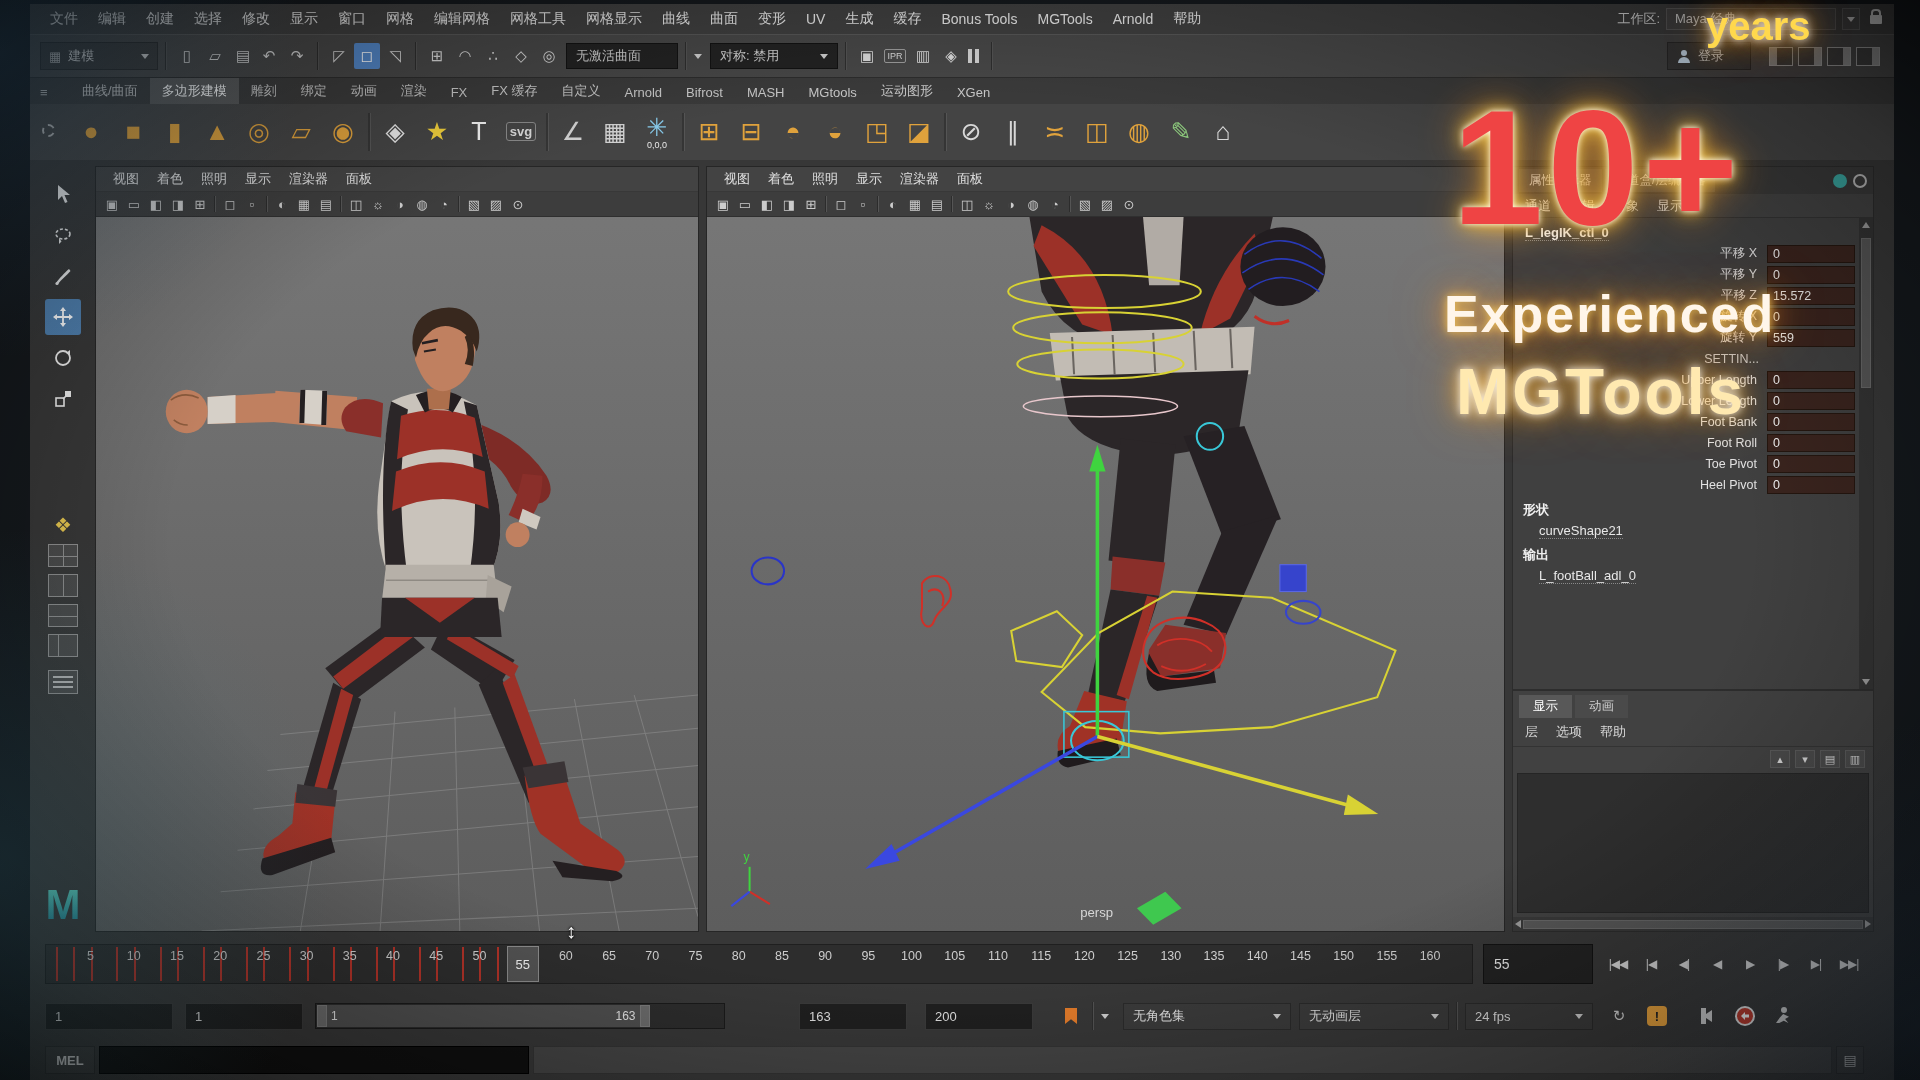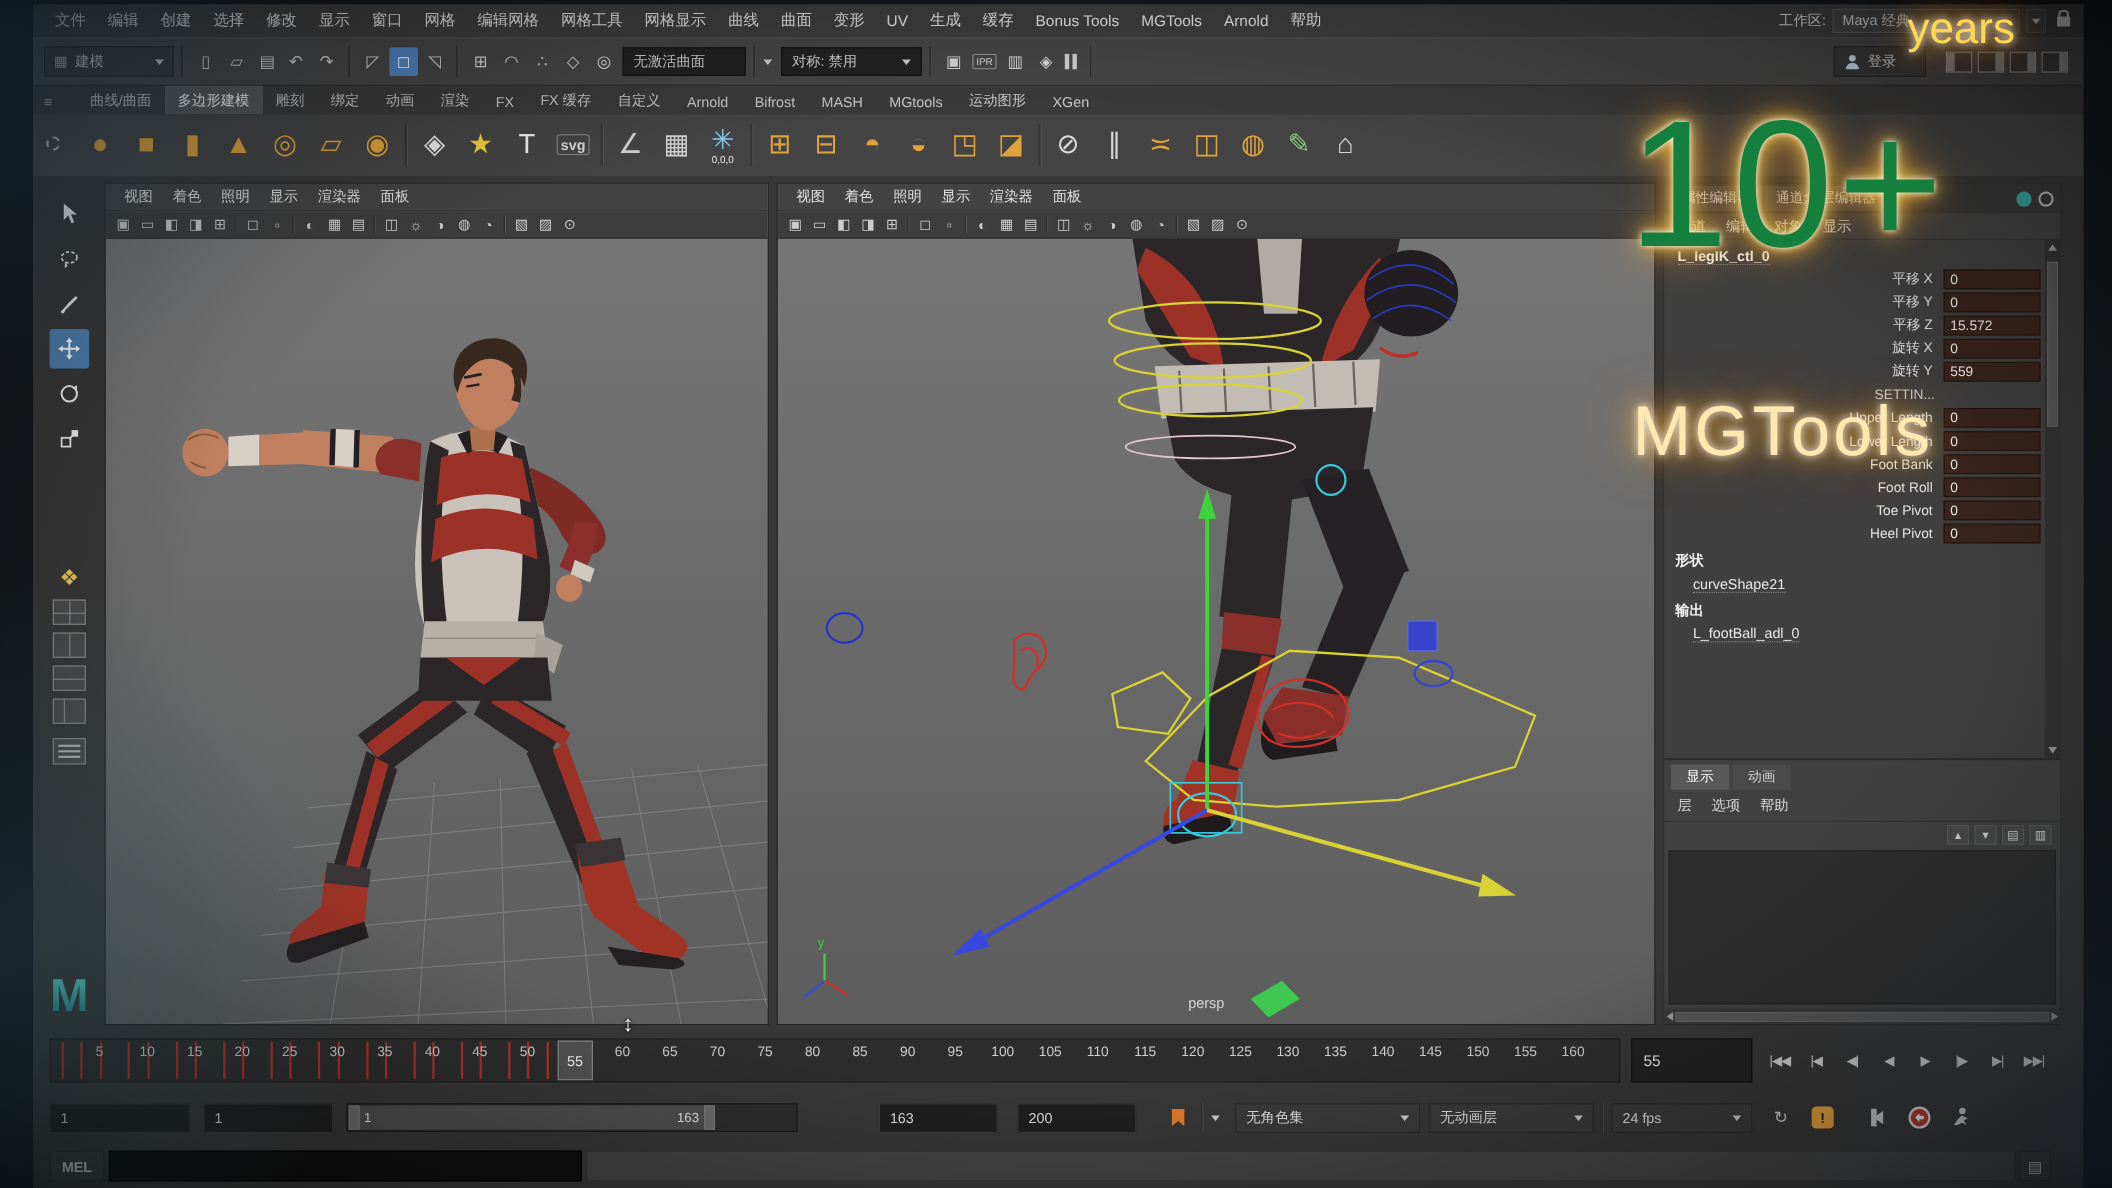--- a/index.html
+++ b/index.html
@@ -189,24 +189,24 @@
   
   .resize-cursor{position:absolute;left:536px;top:916px;color:#fff;font-size:20px;z-index:30;
                  text-shadow:0 0 3px #000,0 0 2px #000;pointer-events:none;}
   #vignette{position:absolute;inset:0;z-index:40;pointer-events:none;
     background:
       radial-gradient(circle at 0% 80%, rgba(52,110,128,0.22), transparent 16%),
       radial-gradient(circle at 0% 5%, rgba(40,80,110,0.25), transparent 14%),
       radial-gradient(circle at 100% 95%, rgba(40,60,80,0.2), transparent 14%),
       radial-gradient(ellipse at center, rgba(0,0,0,0) 58%, rgba(0,0,0,0.32) 86%, rgba(0,0,0,0.62) 100%);}
   #promo{position:absolute;inset:0;z-index:50;pointer-events:none;}
-  #promo > div{position:absolute;font-weight:normal;white-space:nowrap;line-height:1;margin-left:28px;}
+  #promo > div{position:absolute;font-weight:bold;white-space:nowrap;line-height:1;}
   .ov-years{left:1706px;top:6px;font-size:40px;color:#ffd84d;
             text-shadow:0 0 8px rgba(255,255,255,.95),0 0 22px rgba(255,170,40,.9),0 0 40px rgba(255,140,20,.6);}
-  .ov-big{left:1452px;top:86px;font-size:164px;letter-spacing:4px;color:#15803d;
+  .ov-big{left:1452px;top:86px;font-size:164px;letter-spacing:4px;color:#ef4444;
           text-shadow:0 0 6px #fff,0 0 18px #ffd84d,0 0 40px rgba(255,150,30,.95),0 3px 6px rgba(110,55,0,.55);}
   .ov-line1{left:1444px;top:288px;font-size:52px;letter-spacing:2px;color:#fff6ea;
             text-shadow:0 0 10px rgba(255,205,90,.95),0 0 28px rgba(255,150,40,.85),0 0 50px rgba(255,140,30,.5);}
   .ov-line2{left:1456px;top:360px;font-size:64px;letter-spacing:3px;color:#ffe9b0;
             text-shadow:0 0 8px rgba(255,255,255,.9),0 0 22px rgba(255,190,60,.95),0 0 46px rgba(255,140,20,.7);}
 </style>
 </head>
 <body>
 
 <div id="app">
@@ -1170,16 +1170,17 @@
     <span class="mel-input"></span>
     <span class="mel-result"></span>
     <span class="mel-ico">▤</span>
   </div>
 
 </div>
 
 <div id="promo">
   <div class="ov-years">years</div>
   <div class="ov-big">10+</div>
+  <div class="ov-line1">Experienced</div>
   <div class="ov-line2">MGTools</div>
 </div>
 
 <div id="vignette"></div>
 
 </body></html>

